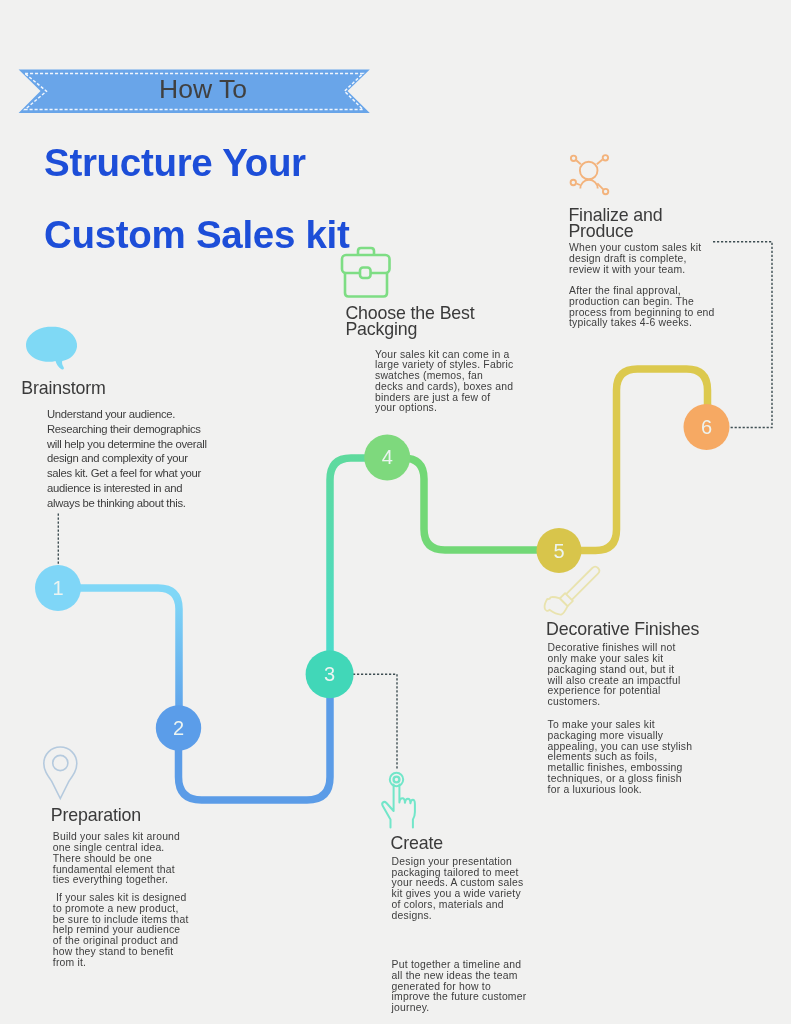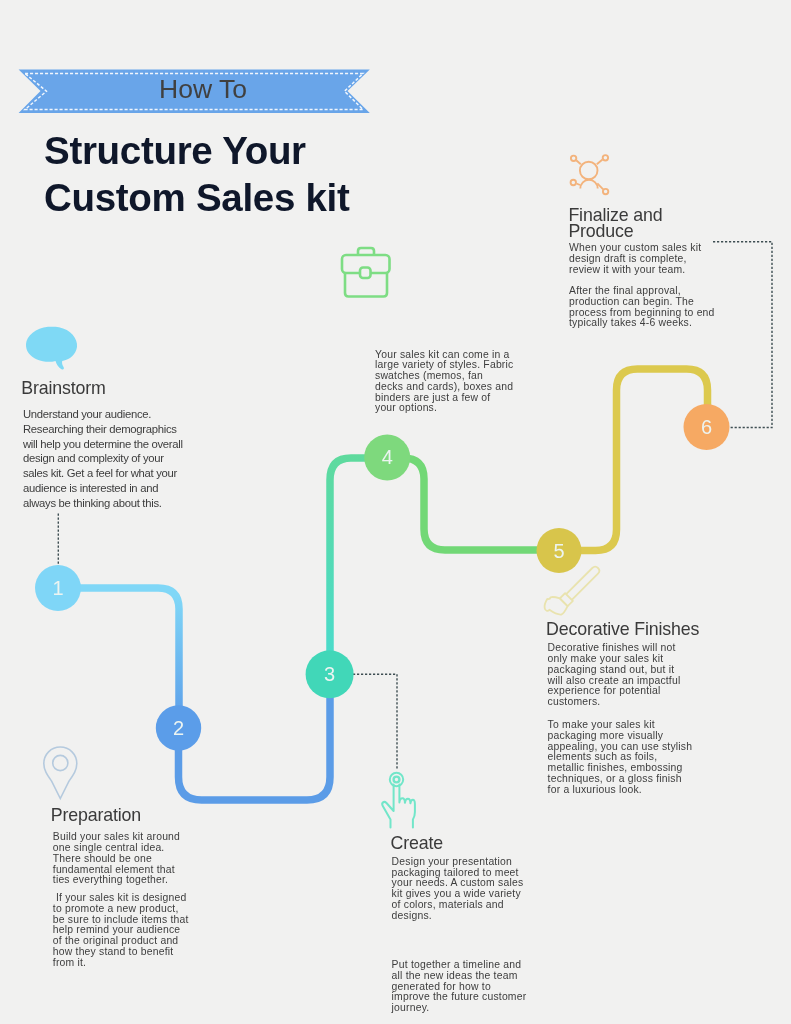--- a/index.html
+++ b/index.html
@@ -3,21 +3,21 @@
 <meta charset="utf-8">
 <style>
   html,body{margin:0;padding:0;}
   body{width:791px;height:1024px;background:#f1f1f0;overflow:hidden;
        font-family:"Liberation Sans",sans-serif;}
   #page{position:relative;width:791px;height:1024px;background:#f1f1f0;}
   svg{position:absolute;left:0;top:0;}
   .t{position:absolute;white-space:nowrap;color:#3d3d3d;}
   .h{font-size:17.8px;line-height:20px;color:#3a3a3a;letter-spacing:-0.15px;}
   .b{font-size:10.4px;line-height:10.76px;letter-spacing:0.2px;}
-  .b1{font-size:11.3px;line-height:14.8px;letter-spacing:-0.3px;}
+  .b1{font-size:11.3px;line-height:14.8px;letter-spacing:-0.3px;margin-left:24px;}
 </style>
 </head>
 <body>
 <div id="page">
 <svg width="791" height="1024" viewBox="0 0 791 1024">
   <defs>
     <linearGradient id="g12" gradientUnits="userSpaceOnUse" x1="179" y1="596" x2="179" y2="724">
       <stop offset="0" stop-color="#80d7f7"></stop>
           <stop offset="1" stop-color="#5b9de9"></stop>
     </linearGradient>
@@ -91,29 +91,30 @@
     <circle cx="605.4" cy="157.8" r="2.7"></circle>
     <line x1="580" y1="185" x2="576.5" y2="183.5"></line>
     <circle cx="573.3" cy="182.5" r="2.7"></circle>
     <line x1="597.3" y1="183.3" x2="603.2" y2="189.3"></line>
     <circle cx="605.6" cy="191.6" r="2.7"></circle>
   </g>
 </svg>
 
 <div class="t" style="left:159px;top:73.9px;font-size:26.5px;color:#404040;">How To</div>
 
-<div class="t" style="left:44px;top:126.5px;font-size:38.5px;line-height:47px;font-weight:bold;color:#0f172a;letter-spacing:-0.3px;">Structure Your<br>Custom Sales kit</div>
+<div class="t" style="left:44px;top:126.5px;font-size:38.5px;line-height:72px;font-weight:bold;color:#1d4ed8;letter-spacing:-0.3px;">Structure Your<br>Custom Sales kit</div>
 
 <div class="t h" style="left:21.3px;top:377.6px;">Brainstorm</div>
 <div class="t b1" style="left:23px;top:407px;">Understand your audience.<br>Researching their demographics<br>will help you determine the overall<br>design and complexity of your<br>sales kit. Get a feel for what your<br>audience is interested in and<br>always be thinking about this.</div>
 
 <div class="t h" style="left:50.7px;top:805.4px;">Preparation</div>
 <div class="t b" style="left:52.8px;top:832.4px;">Build your sales kit around<br>one single central idea.<br>There should be one<br>fundamental element that<br>ties everything together.</div>
 <div class="t b" style="left:52.8px;top:893.2px;">&nbsp;If your sales kit is designed<br>to promote a new product,<br>be sure to include items that<br>help remind your audience<br>of the original product and<br>how they stand to benefit<br>from it.</div>
 
+<div class="t h" style="left:345.4px;top:305.9px;line-height:15.85px;">Choose the Best<br>Packging</div>
 <div class="t b" style="left:347px;top:349.5px;margin-left:28px;">Your sales kit can come in a<br>large variety of styles. Fabric<br>swatches (memos, fan<br>decks and cards), boxes and<br>binders are just a few of<br>your options.</div>
 
 <div class="t h" style="left:390.6px;top:833px;">Create</div>
 <div class="t b" style="left:391.6px;top:856.8px;">Design your presentation<br>packaging tailored to meet<br>your needs. A custom sales<br>kit gives you a wide variety<br>of colors, materials and<br>designs.</div>
 <div class="t b" style="left:391.6px;top:960px;">Put together a timeline and<br>all the new ideas the team<br>generated for how to<br>improve the future customer<br>journey.</div>
 
 <div class="t h" style="left:546px;top:619.3px;">Decorative Finishes</div>
 <div class="t b" style="left:547.6px;top:643.3px;">Decorative finishes will not<br>only make your sales kit<br>packaging stand out, but it<br>will also create an impactful<br>experience for potential<br>customers.</div>
 <div class="t b" style="left:547.6px;top:720.2px;">To make your sales kit<br>packaging more visually<br>appealing, you can use stylish<br>elements such as foils,<br>metallic finishes, embossing<br>techniques, or a gloss finish<br>for a luxurious look.</div>
 

